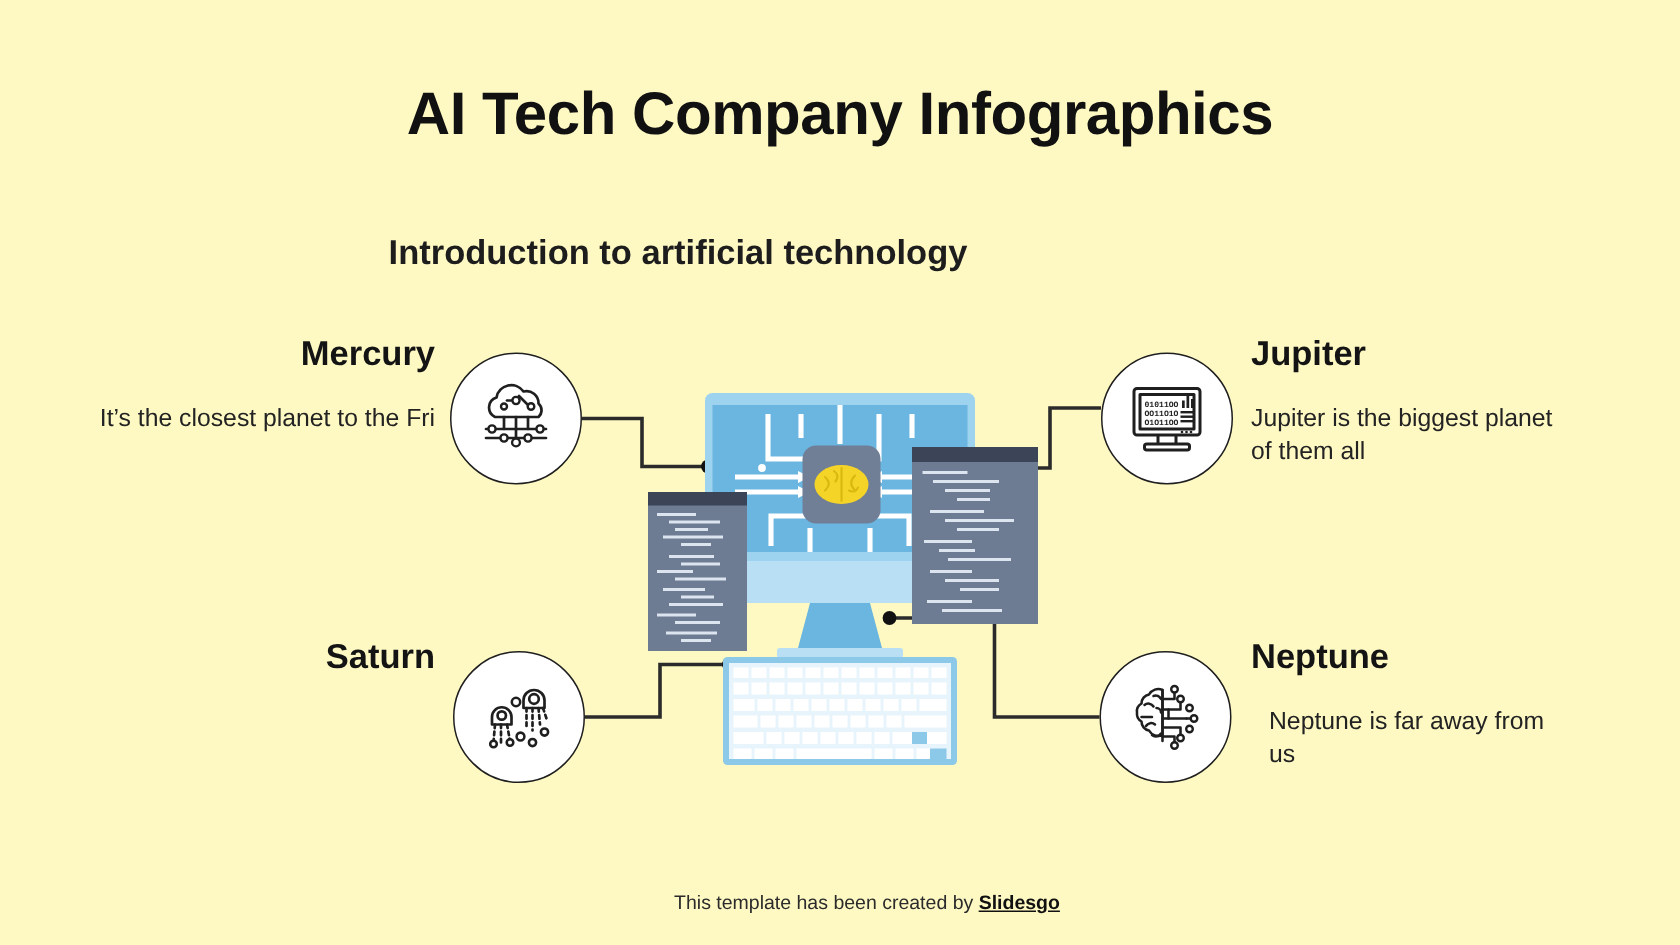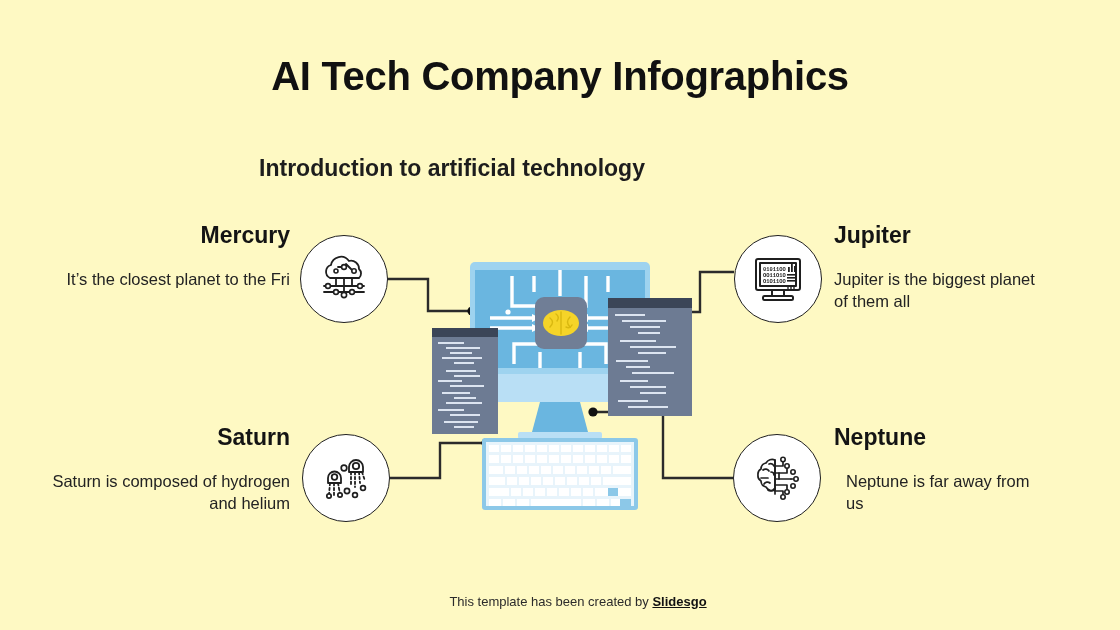--- a/index.html
+++ b/index.html
@@ -356,21 +356,20 @@
           <rect x="37" y="27" width="9" height="1.6"></rect>
           <circle cx="38" cy="35" r="0.9"></circle>
           <circle cx="41" cy="35" r="0.9"></circle>
           <circle cx="44" cy="35" r="0.9"></circle>
         </g>
       </svg>
     </span>
   </div>
 
   <div class="item-label right-align" style="left:60px; top:424px; width:230px;">Saturn</div>
-  <div class="item-desc right-align" style="left:40px; top:470px; width:250px;">Saturn is composed of hydrogen and helium</div>
   <div class="circle" style="left:302px; top:434px;">
     <span>
       <svg width="54" height="54" viewBox="0 0 54 54">
         <g fill="none" stroke="#1f1f1f" stroke-width="1.8" stroke-linecap="round" stroke-linejoin="round">
 
           <path d="M 30 16 a 7 7 0 0 1 14 0 v 5 h -14 z"></path>
           <circle cx="37" cy="15" r="3.2"></circle>
           <path d="M 32 21 L 32 34" stroke-dasharray="2.4 2.4"></path>
           <path d="M 36 21 L 36 36" stroke-dasharray="2.4 2.4"></path>
           <path d="M 40 21 L 41 32" stroke-dasharray="2.4 2.4"></path>

